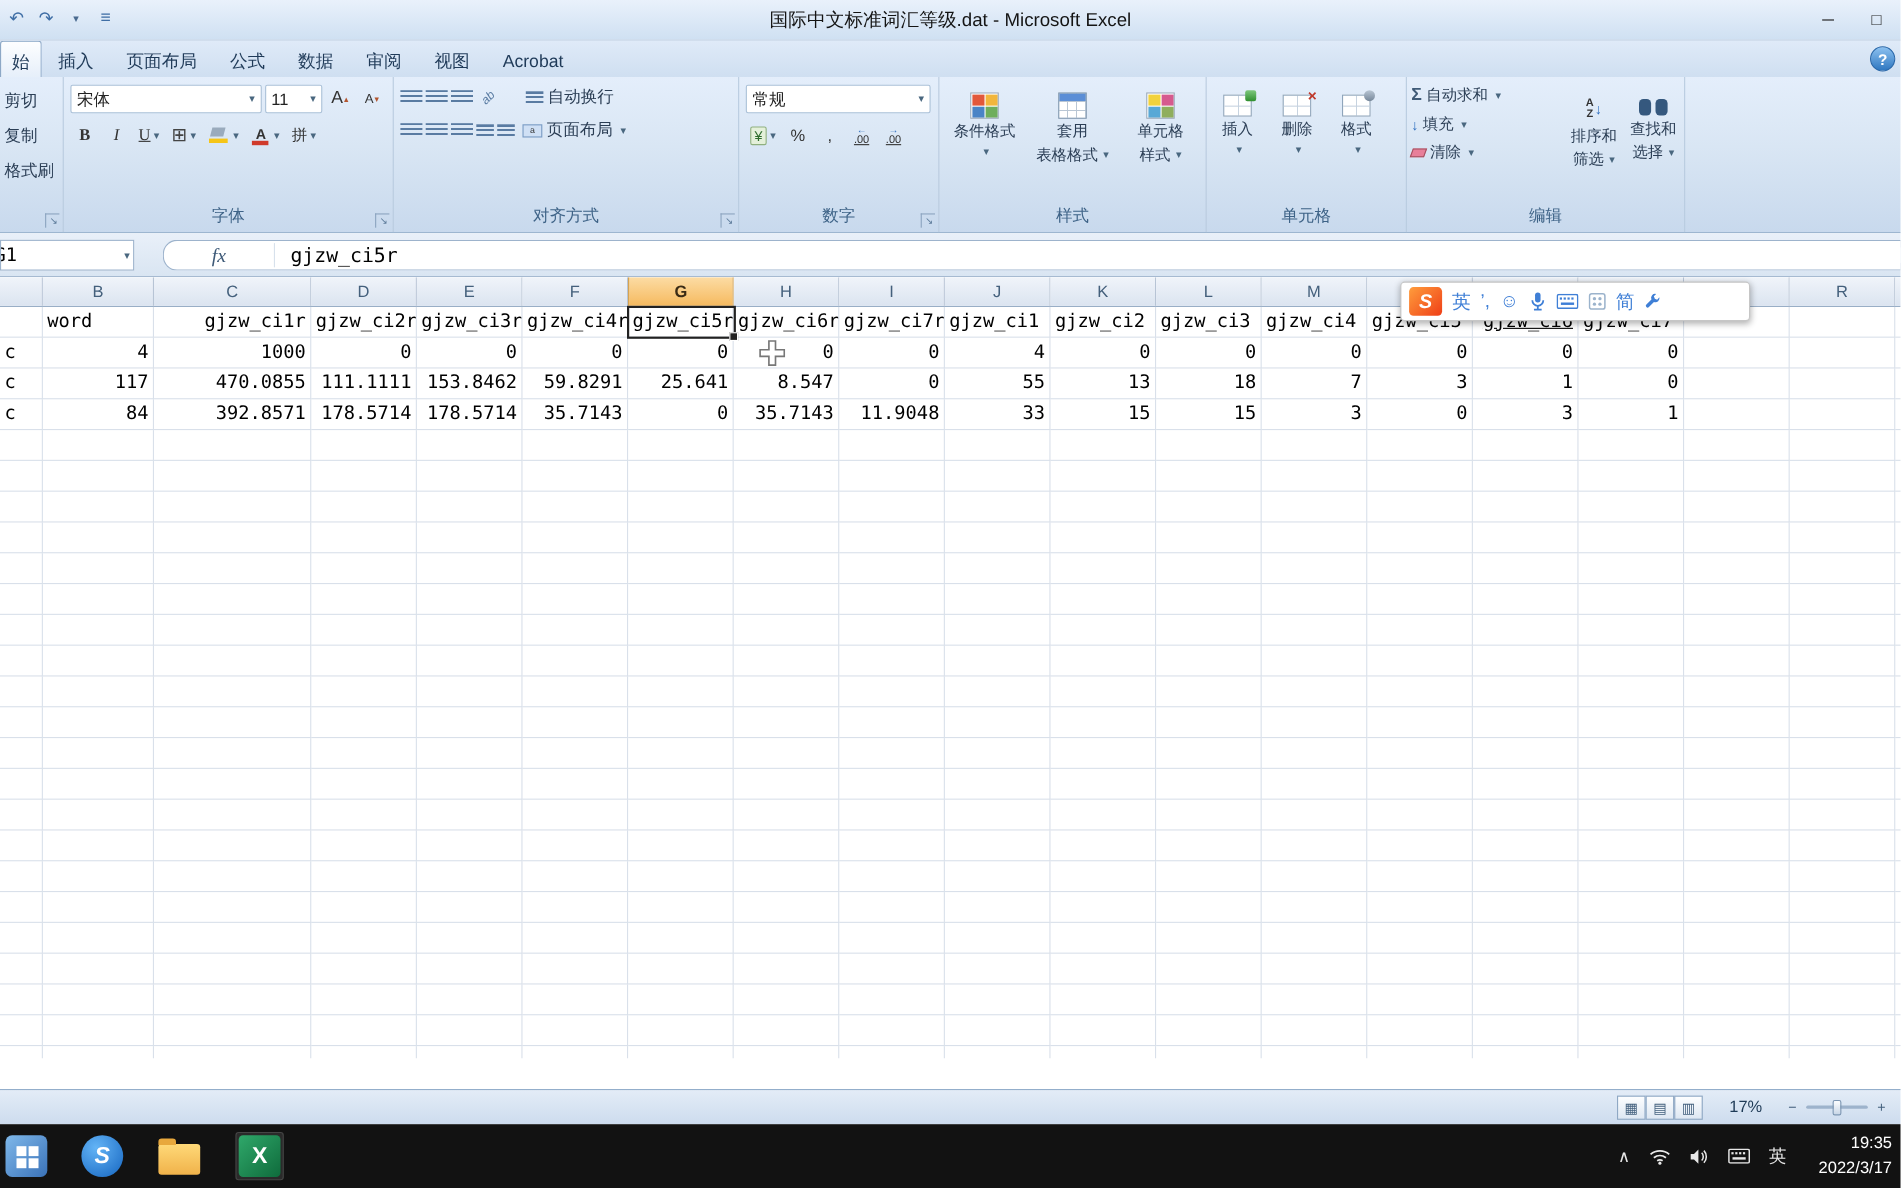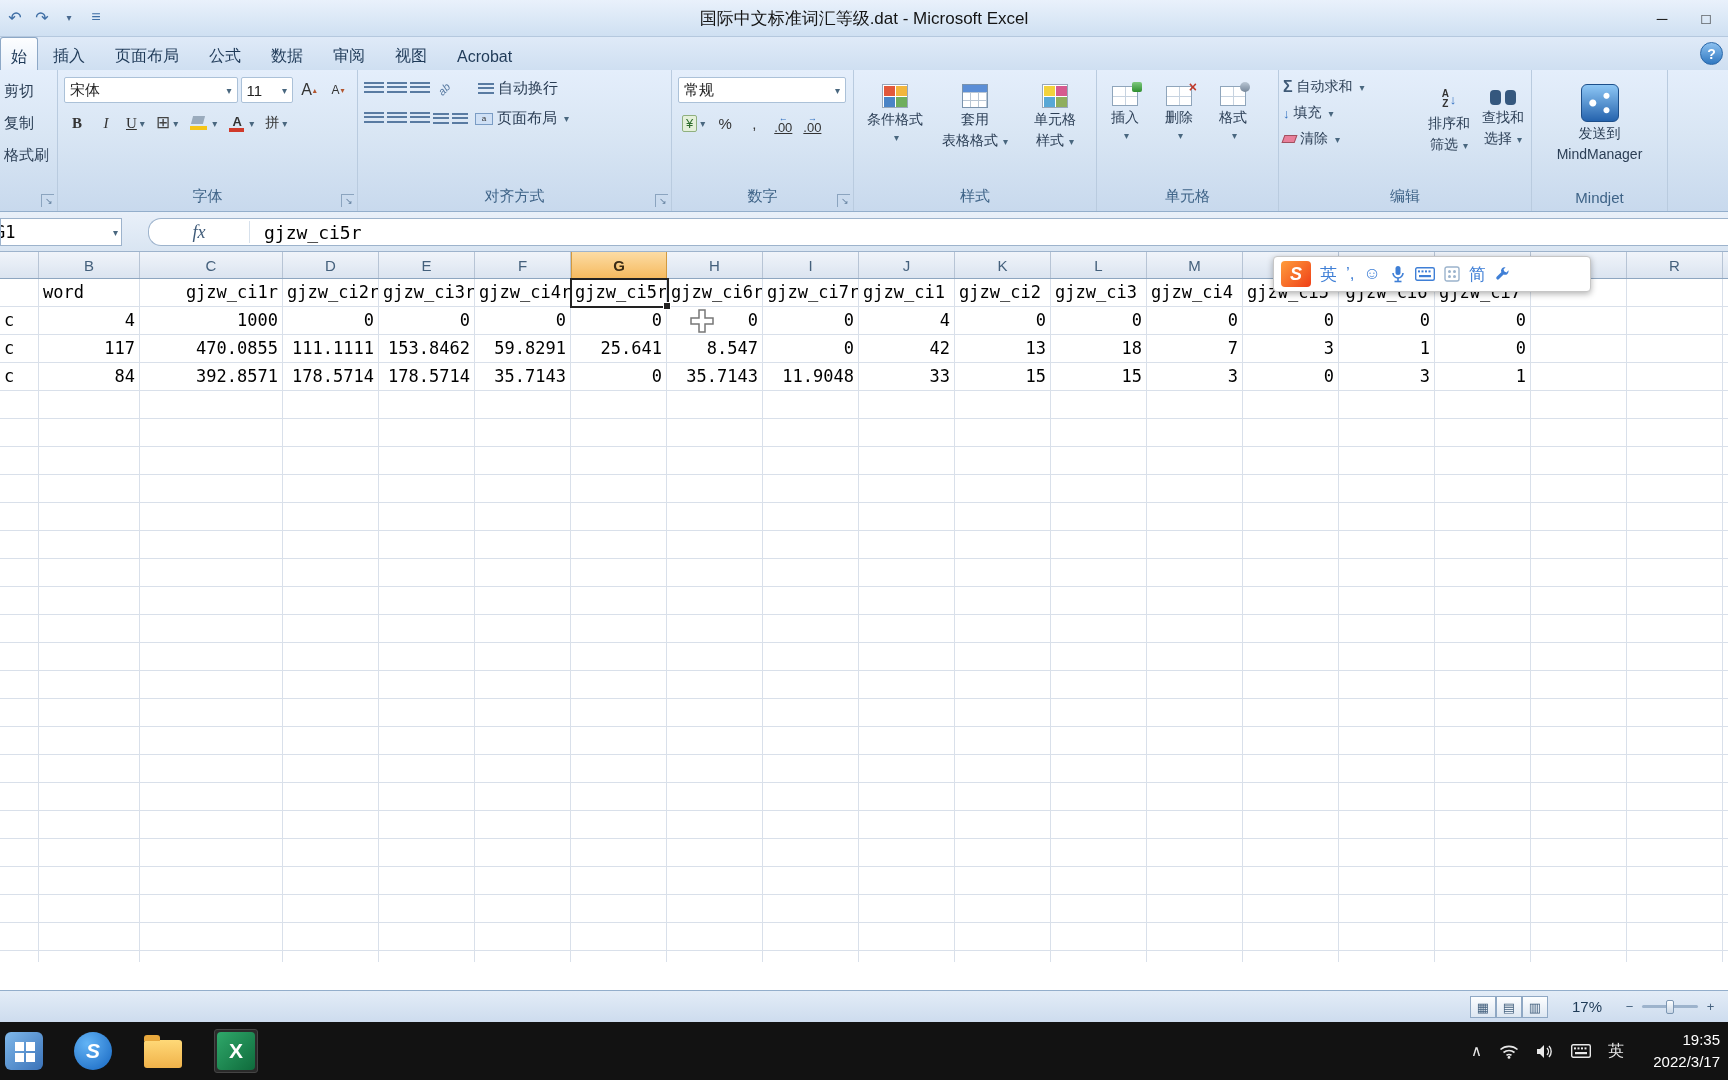--- a/index.html
+++ b/index.html
@@ -47,21 +47,21 @@
   .ico-fc b{position:absolute;left:1px;bottom:0;width:15px;height:4px;background:#d03a2b;}
   .phon{font-size:14px;color:#333;}
   .alico{width:20px;height:13px;background:repeating-linear-gradient(to bottom,#597ba2 0 2px,transparent 2px 4.4px);display:inline-block;}
   .alico.small{width:16px;height:11px;}
   .orient{display:inline-block;font-size:11px;font-style:italic;color:#597ba2;transform:rotate(-45deg);width:22px;text-align:center;}
   .txtbtn{display:flex;align-items:center;gap:4px;font-size:15px;color:#2b3e55;padding:2px 4px;white-space:nowrap;}
   .mergeico{width:18px;height:12px;background:#cfe0f5;border:1px solid #7a9cc4;display:inline-flex;align-items:center;justify-content:center;font-size:8px;color:#333;}
   .currico{font-size:13px;color:#2c6b2c;background:#e4f0da;border:1px solid #8fb07f;padding:0 3px;border-radius:2px;}
   .decb{display:flex;flex-direction:column;line-height:9px;}
   .deca{font-size:9px;color:#2f6fc0;}
-  .decd{font-size:13px;color:#333;text-decoration:underline;}
+  .decd{font-size:10px;color:#333;text-decoration:underline;}
   .bigrow{display:flex;gap:2px;margin:4px 2px 0;}
   .bigbtn{width:78px;height:106px;display:flex;flex-direction:column;align-items:center;padding-top:10px;font-size:14px;color:#2b3e55;text-align:center;gap:3px;border-radius:3px;}
   .bigbtn .l2{display:flex;align-items:center;gap:2px;}
   .bigbtn.narrow{width:52px;padding-top:12px;font-size:14px;}
   .bigbtn.wide{width:128px;margin:4px auto 0;}
   .ico-cond{width:26px;height:24px;border:1px solid #98a8ba;background-color:#fff;background-image:linear-gradient(#e2583b,#e2583b),linear-gradient(#f2b63c,#f2b63c),linear-gradient(#4a84c6,#4a84c6),linear-gradient(#6fae5d,#6fae5d);background-size:11px 10px;background-position:1px 1px,13px 1px,1px 12px,13px 12px;background-repeat:no-repeat;}
   .ico-table{width:26px;height:24px;border:1px solid #7a93ad;background:linear-gradient(#5b8ed6 0 7px,transparent 7px),repeating-linear-gradient(to bottom,transparent 0 7px,#b9c6d4 7px 8px),repeating-linear-gradient(to right,transparent 0 7px,#b9c6d4 7px 8px),#fff;}
   .ico-cellstyle{width:26px;height:24px;border:1px solid #98a8ba;background-color:#fff;background-image:linear-gradient(#f2d23c,#f2d23c),linear-gradient(#d65a8e,#d65a8e),linear-gradient(#58a8d6,#58a8d6),linear-gradient(#8fae5d,#8fae5d);background-size:11px 10px;background-position:1px 1px,13px 1px,1px 12px,13px 12px;background-repeat:no-repeat;}
   .ico-cells{position:relative;width:26px;height:20px;border:1px solid #8fa5bb;background:repeating-linear-gradient(to right,#fff 0 12px,#c7d3e0 12px 13px),#fff;}
   .ico-cells::before{content:'';position:absolute;left:0;top:9px;width:24px;height:1px;background:#c7d3e0;}
@@ -381,28 +381,20 @@
           <span>查找和</span>
           <span class="l2">
               <span>选择</span>
               <span class="dd">▾</span>
             </span>
         </div>
       </div>
       <span class="glabel">编辑</span>
     </div>
 
-    <div class="rgroup" style="width:136px">
-      <div class="bigbtn wide">
-        <span class="ico-mm"></span>
-        <span>发送到</span>
-        <span>MindManager</span>
-      </div>
-      <span class="glabel">Mindjet</span>
-    </div>
 
   </div>
 
   <div class="formulabar">
     <div class="namebox">
       <span class="nbtext">G1</span>
       <span class="nbdd">▾</span>
     </div>
     <div class="fxwrap">
       <span class="fx">fx</span>
@@ -442,21 +434,21 @@
           <div class="cell" style="width: 96px; text-align: left;">gjzw_ci3r</div>
           <div class="cell" style="width: 96px; text-align: left;">gjzw_ci4r</div>
           <div class="cell" style="width: 96px; text-align: left;">gjzw_ci5r</div>
           <div class="cell" style="width: 96px; text-align: left;">gjzw_ci6r</div>
           <div class="cell" style="width: 96px; text-align: left;">gjzw_ci7r</div>
           <div class="cell" style="width: 96px; text-align: left;">gjzw_ci1</div>
           <div class="cell" style="width: 96px; text-align: left;">gjzw_ci2</div>
           <div class="cell" style="width: 96px; text-align: left;">gjzw_ci3</div>
           <div class="cell" style="width: 96px; text-align: left;">gjzw_ci4</div>
           <div class="cell" style="width: 96px; text-align: left;">gjzw_ci5</div>
-          <div class="cell" style="width: 96px; text-align: center;">gjzw_ci6</div>
+          <div class="cell" style="width: 96px; text-align: right; text-decoration: underline;">gjzw_ci6</div>
           <div class="cell" style="width: 96px; text-align: left;">gjzw_ci7</div>
           <div class="cell" style="width: 96px; text-align: left;"></div>
           <div class="cell" style="width: 96px; text-align: left;"></div>
           <div class="cell" style="width: 96px; text-align: left;"></div>
         </div>
         <div class="xrow">
           <div class="cell" style="width: 39px; text-align: left;">c</div>
           <div class="cell" style="width: 101px; text-align: right;">4</div>
           <div class="cell" style="width: 143px; text-align: right;">1000</div>
           <div class="cell" style="width: 96px; text-align: right;">0</div>
@@ -479,21 +471,21 @@
         <div class="xrow">
           <div class="cell" style="width: 39px; text-align: left;">c</div>
           <div class="cell" style="width: 101px; text-align: right;">117</div>
           <div class="cell" style="width: 143px; text-align: right;">470.0855</div>
           <div class="cell" style="width: 96px; text-align: right;">111.1111</div>
           <div class="cell" style="width: 96px; text-align: right;">153.8462</div>
           <div class="cell" style="width: 96px; text-align: right;">59.8291</div>
           <div class="cell" style="width: 96px; text-align: right;">25.641</div>
           <div class="cell" style="width: 96px; text-align: right;">8.547</div>
           <div class="cell" style="width: 96px; text-align: right;">0</div>
-          <div class="cell" style="width: 96px; text-align: right;">42</div>
+          <div class="cell" style="width: 96px; text-align: right;">55</div>
           <div class="cell" style="width: 96px; text-align: right;">13</div>
           <div class="cell" style="width: 96px; text-align: right;">18</div>
           <div class="cell" style="width: 96px; text-align: right;">7</div>
           <div class="cell" style="width: 96px; text-align: right;">3</div>
           <div class="cell" style="width: 96px; text-align: right;">1</div>
           <div class="cell" style="width: 96px; text-align: right;">0</div>
           <div class="cell" style="width: 96px; text-align: right;"></div>
           <div class="cell" style="width: 96px; text-align: right;"></div>
           <div class="cell" style="width: 96px; text-align: right;"></div>
         </div>

